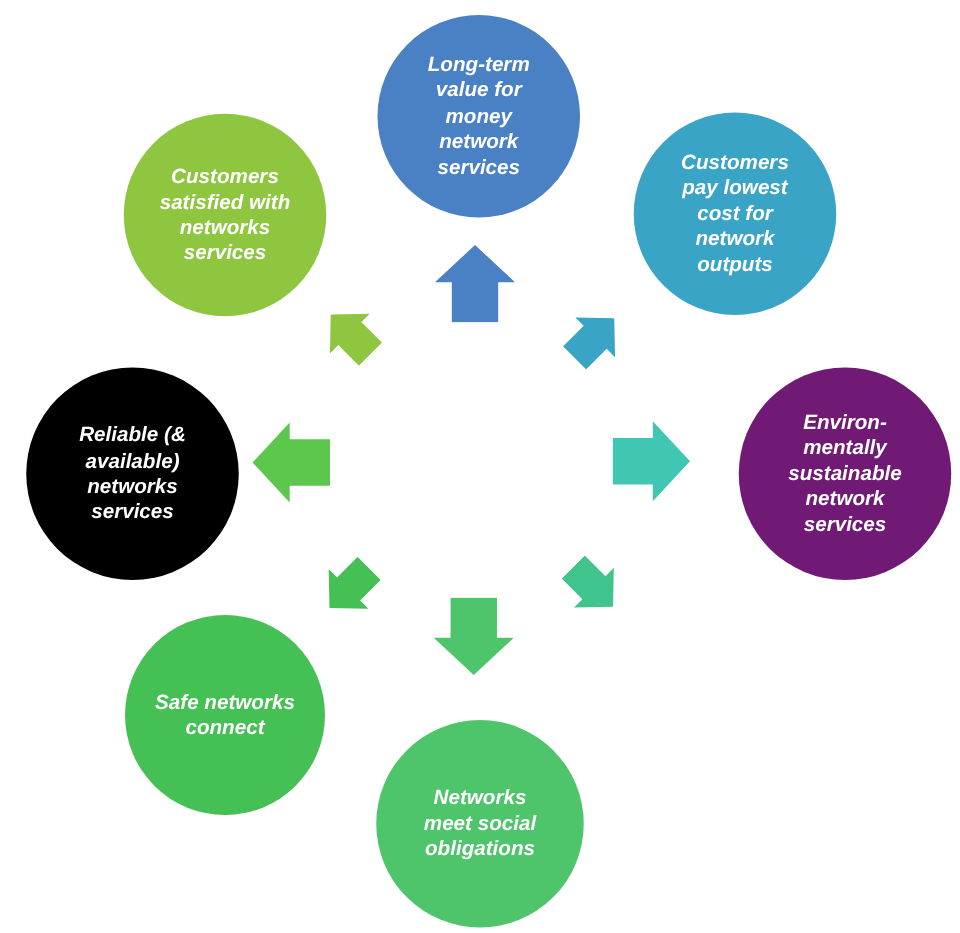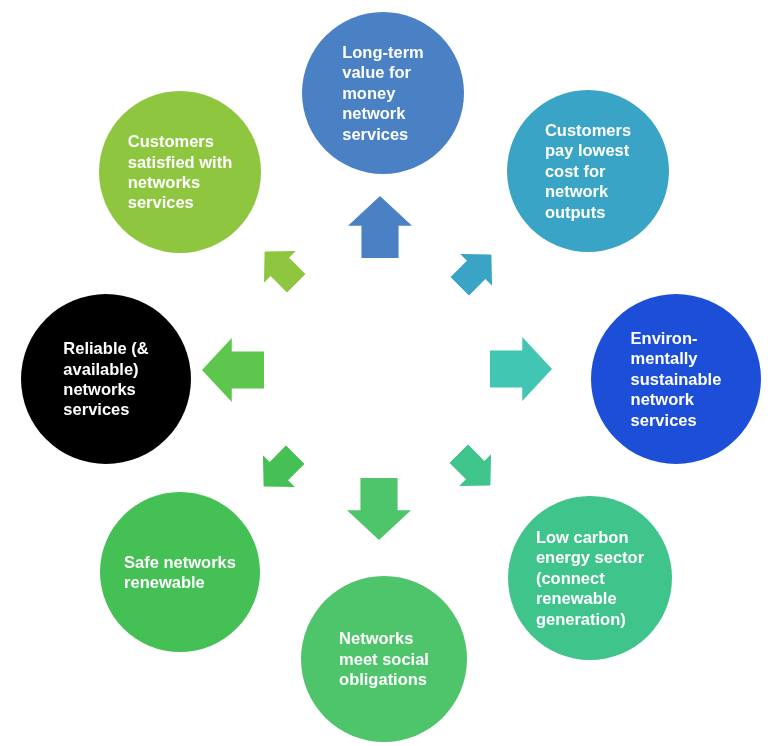--- a/index.html
+++ b/index.html
@@ -10,27 +10,29 @@
     background: #ffffff;
     overflow: hidden;
     font-family: "Liberation Sans", sans-serif;
   }
   .circle {
     position: absolute;
     border-radius: 50%;
     display: flex;
     align-items: center;
     justify-content: center;
+    text-align: center;
     color: #ffffff;
     font-weight: bold;
     font-size: 16.5px;
     line-height: 1.24;
     white-space: pre-line;
     box-sizing: border-box;
     padding: 8px;
+    font-style: italic;
   }
   .circle.center-node {
     font-weight: normal;
     font-size: 56px;
     letter-spacing: 1px;
     line-height: 1;
     padding: 0;
   }
   .arrow {
     position: absolute;
@@ -47,38 +49,33 @@
 money
 network
 services</div>
 
   <div class="circle" style="left: 507px; top: 90px; width: 162px; height: 162px; background: rgb(58, 164, 198);">Customers
 pay lowest
 cost for
 network
 outputs</div>
 
-  <div class="circle" style="left: 591px; top: 294px; width: 170px; height: 170px; background: #1d4ed8;">Environ-
+  <div class="circle" style="left: 591px; top: 294px; width: 170px; height: 170px; background: #701a75;">Environ-
 mentally
 sustainable
 network
 services</div>
 
-  <div class="circle" style="left: 508px; top: 496px; width: 164px; height: 164px; background: rgb(63, 196, 140);">Low carbon
-energy sector
-(connect
-renewable
-generation)</div>
 
   <div class="circle" style="left: 301px; top: 576px; width: 166px; height: 166px; background: rgb(78, 196, 107);">Networks
 meet social
 obligations</div>
 
   <div class="circle" style="left: 100px; top: 492px; width: 160px; height: 160px; background: rgb(69, 192, 84);">Safe networks
-renewable</div>
+connect</div>
 
   <div class="circle" style="left: 21px; top: 294px; width: 170px; height: 170px; background: #000000;">Reliable (&amp;
 available)
 networks
 services</div>
 
   <div class="circle" style="left: 99px; top: 91px; width: 162px; height: 162px; background: rgb(142, 198, 63);">Customers
 satisfied with
 networks
 services</div>

